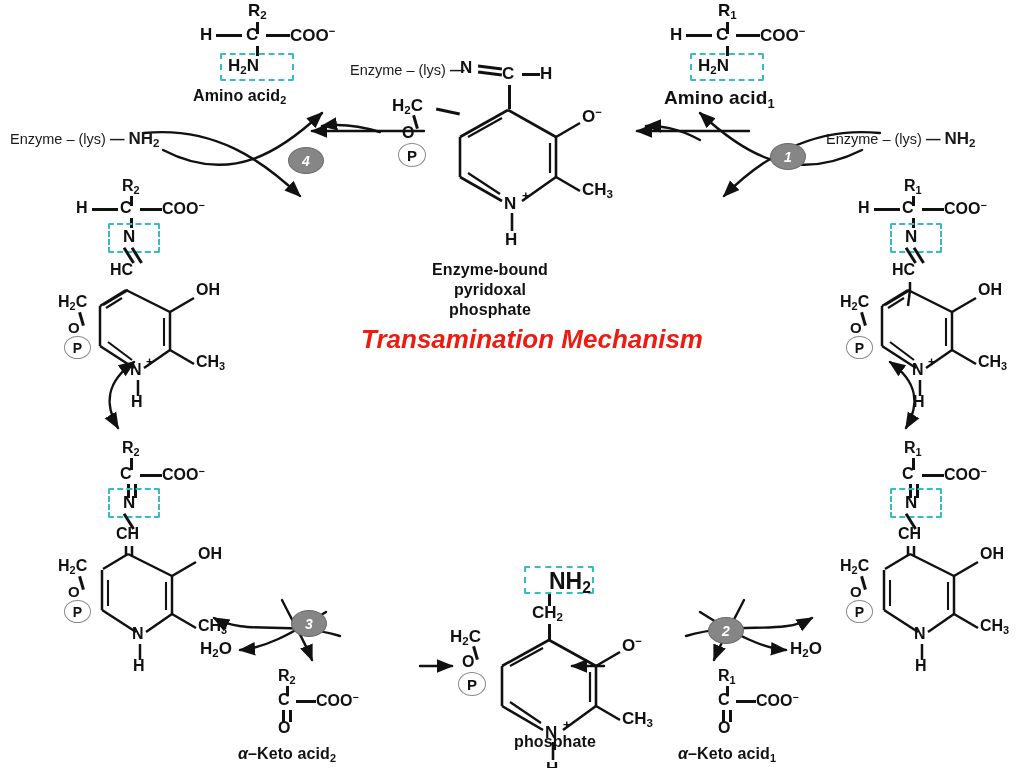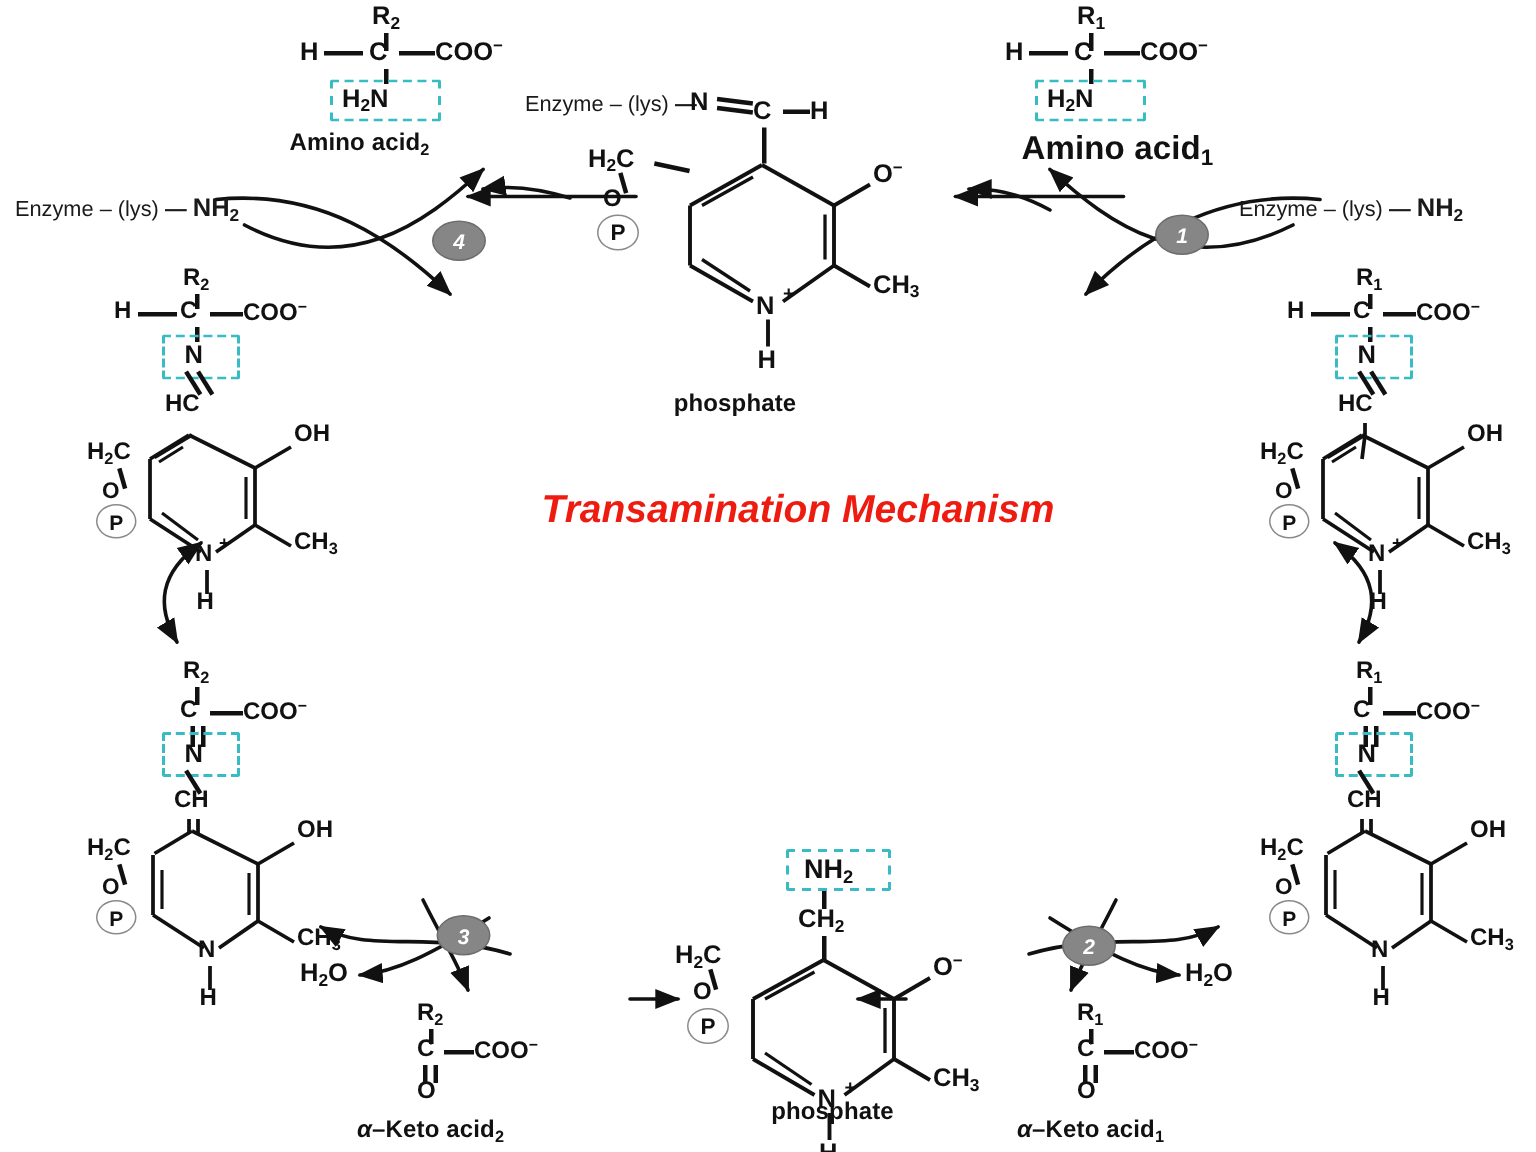--- a/index.html
+++ b/index.html
@@ -109,21 +109,21 @@
     <div class="t chem" style="left:58px;top:2px;font-size:17px;"><span>R</span><sub>1</sub></div>
     <div class="bv" style="left:66px;top:22px;height:12px;"></div>
     <div class="t chem" style="left:10px;top:26px;font-size:17px;">H</div>
     <div class="bh" style="left:26px;top:34px;width:26px;"></div>
     <div class="t chem" style="left:56px;top:26px;font-size:17px;">C</div>
     <div class="bh" style="left:76px;top:34px;width:24px;"></div>
     <div class="t chem" style="left:100px;top:26px;font-size:17px;"><span>COO</span><sup>−</sup></div>
     <div class="bv" style="left:66px;top:46px;height:10px;"></div>
     <div class="dash" style="left:30px;top:53px;width:74px;height:28px;"></div>
     <div class="t chem" style="left:38px;top:57px;font-size:17px;"><span>H</span><sub>2</sub><span>N</span></div>
-    <div class="t lbl" style="left:21px;top:88px;font-size:22px;"><span>Amino acid</span><sub>1</sub></div>
+    <div class="t lbl" style="left:4px;top:88px;font-size:19px;"><span>Amino acid</span><sub>1</sub></div>
   </div>
 
   <div class="t enz" style="left:10px;top:130px;">
     <span>Enzyme</span>
     <span>–</span>
     <span>(lys)</span>
     <span style="font-weight:700;">—</span>
     <span style="font-size:17px;font-weight:700;"><span>NH</span><sub>2</sub></span>
   </div>
 
@@ -181,20 +181,22 @@
       </g>
     </svg>
 
     <div class="t chem" style="left:232px;top:52px;font-size:17px;"><span>O</span><sup>−</sup></div>
     <div class="t chem" style="left:232px;top:126px;font-size:17px;"><span>CH</span><sub>3</sub></div>
     <div class="t chem" style="left:154px;top:140px;font-size:17px;">N</div>
     <div class="t chem" style="left:172px;top:134px;font-size:13px;">+</div>
     <div class="t chem" style="left:155px;top:176px;font-size:17px;">H</div>
 
     <div class="t lbl" style="left:40px;top:205px;font-size:16px;text-align:center;width:200px;line-height:1.25;">
+      <div>Enzyme-bound</div>
+      <div>pyridoxal</div>
       <div>phosphate</div>
     </div>
   </div>
 
   <div class="molwrap" style="left:840px;top:178px;width:210px;height:190px;">
     <div class="t chem" style="left:64px;top:0px;font-size:16px;"><span>R</span><sub>1</sub></div>
     <div class="bv" style="left:72px;top:18px;height:10px;"></div>
     <div class="t chem" style="left:18px;top:22px;font-size:16px;">H</div>
     <div class="bh" style="left:34px;top:30px;width:26px;"></div>
     <div class="t chem" style="left:62px;top:22px;font-size:16px;">C</div>
@@ -372,21 +374,21 @@
     </svg>
 
     <div class="t chem" style="left:140px;top:106px;font-size:16px;">OH</div>
     <div class="t chem" style="left:140px;top:178px;font-size:16px;"><span>CH</span><sub>3</sub></div>
     <div class="t chem" style="left:74px;top:186px;font-size:16px;">N</div>
     <div class="t chem" style="left:75px;top:218px;font-size:16px;">H</div>
   </div>
 
   <div class="molwrap" style="left:450px;top:566px;width:230px;height:200px;">
     <div class="dash" style="left:74px;top:0px;width:70px;height:28px;"></div>
-    <div class="t chem" style="left:86px;top:4px;font-size:18px;"><span>NH</span><sub>2</sub></div>
+    <div class="t chem" style="left:99px;top:4px;font-size:23px;"><span>NH</span><sub>2</sub></div>
     <div class="bv" style="left:98px;top:28px;height:12px;"></div>
     <div class="t chem" style="left:82px;top:38px;font-size:17px;"><span>CH</span><sub>2</sub></div>
     <div class="bv" style="left:98px;top:58px;height:16px;"></div>
 
     <div class="t chem" style="left:0px;top:62px;font-size:17px;"><span>H</span><sub>2</sub><span>C</span></div>
     <div class="bv" style="left:24px;top:80px;height:14px;transform:rotate(-16deg);"></div>
     <div class="t chem" style="left:12px;top:88px;font-size:16px;">O</div>
     <div style="position:absolute;left:8px;top:106px;width:26px;height:22px;border:1.6px solid #8a8a8a;border-radius:50%;display:flex;align-items:center;justify-content:center;font-size:15px;font-weight:700;">
         <span>P</span>
       </div>

